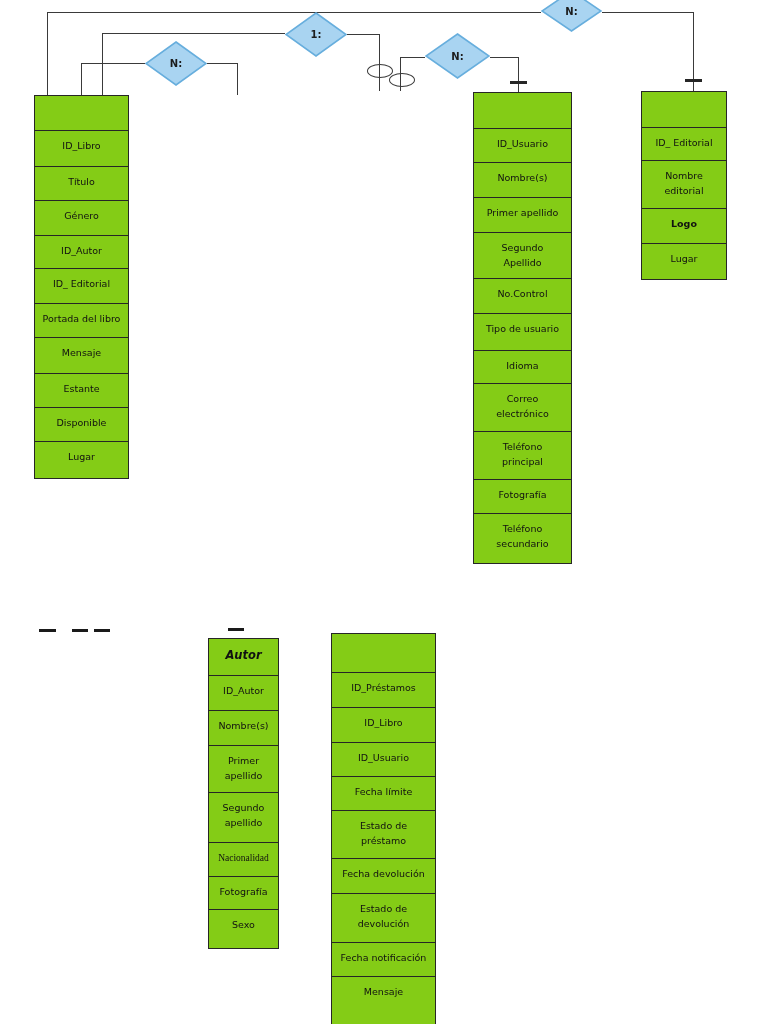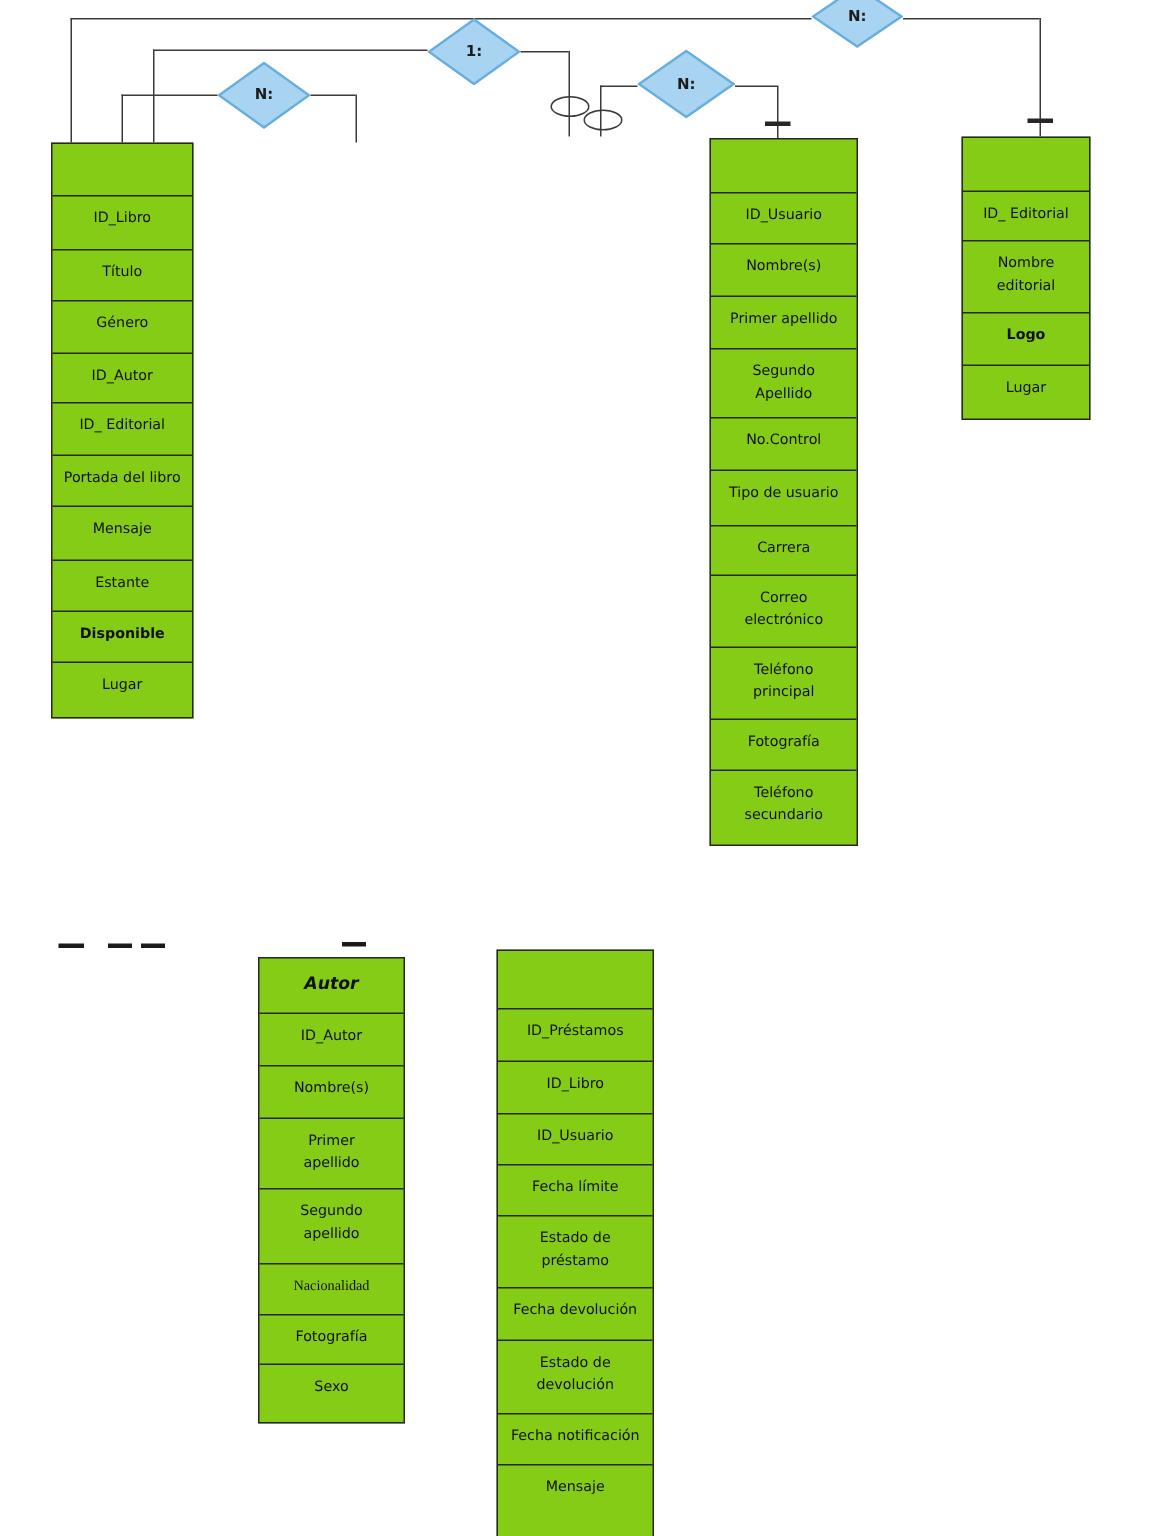--- a/index.html
+++ b/index.html
@@ -94,53 +94,53 @@
   <div class="entity" style="left:34px;top:95px;width:95px;">
     <div class="cell entity-title" style="height:35px;"></div>
     <div class="cell" style="height:36px;">ID_Libro</div>
     <div class="cell" style="height:34px;">Título</div>
     <div class="cell" style="height:35px;">Género</div>
     <div class="cell" style="height:33px;">ID_Autor</div>
     <div class="cell" style="height:35px;">ID_ Editorial</div>
     <div class="cell" style="height:34px;">Portada del libro</div>
     <div class="cell" style="height:36px;">Mensaje</div>
     <div class="cell" style="height:34px;">Estante</div>
-    <div class="cell" style="height:34px;font-weight:bold;">Disponible</div>
+    <div class="cell" style="height:34px;">Disponible</div>
     <div class="cell" style="height:36px;">Lugar</div>
   </div>
 
   <div class="entity" style="left:473px;top:92px;width:99px;">
     <div class="cell entity-title" style="height:36px;"></div>
     <div class="cell" style="height:34px;">ID_Usuario</div>
     <div class="cell" style="height:35px;">Nombre(s)</div>
     <div class="cell" style="height:35px;">Primer apellido</div>
     <div class="cell" style="height:46px;">Segundo
 Apellido</div>
     <div class="cell" style="height:35px;">No.Control</div>
     <div class="cell" style="height:37px;">Tipo de usuario</div>
-    <div class="cell" style="height:33px;">Carrera</div>
+    <div class="cell" style="height:33px;">Idioma</div>
     <div class="cell" style="height:48px;">Correo
 electrónico</div>
     <div class="cell" style="height:48px;">Teléfono
 principal</div>
     <div class="cell" style="height:34px;">Fotografía</div>
     <div class="cell" style="height:49px;">Teléfono
 secundario</div>
   </div>
 
   <div class="entity" style="left:641px;top:91px;width:86px;">
     <div class="cell entity-title" style="height:36px;"></div>
     <div class="cell" style="height:33px;">ID_ Editorial</div>
     <div class="cell" style="height:48px;">Nombre
 editorial</div>
     <div class="cell" style="height:35px;font-weight:bold;">Logo</div>
     <div class="cell" style="height:35px;">Lugar</div>
   </div>
 
-  <div class="entity" style="left:172px;top:638px;width:98px;">
+  <div class="entity" style="left:208px;top:638px;width:71px;">
     <div class="cell entity-title" style="height:37px;">Autor</div>
     <div class="cell" style="height:35px;">ID_Autor</div>
     <div class="cell" style="height:35px;">Nombre(s)</div>
     <div class="cell" style="height:47px;">Primer
 apellido</div>
     <div class="cell" style="height:50px;">Segundo
 apellido</div>
     <div class="cell" style="height:34px;font-family:Liberation Serif, serif;">Nacionalidad</div>
     <div class="cell" style="height:33px;">Fotografía</div>
     <div class="cell" style="height:38px;">Sexo</div>

